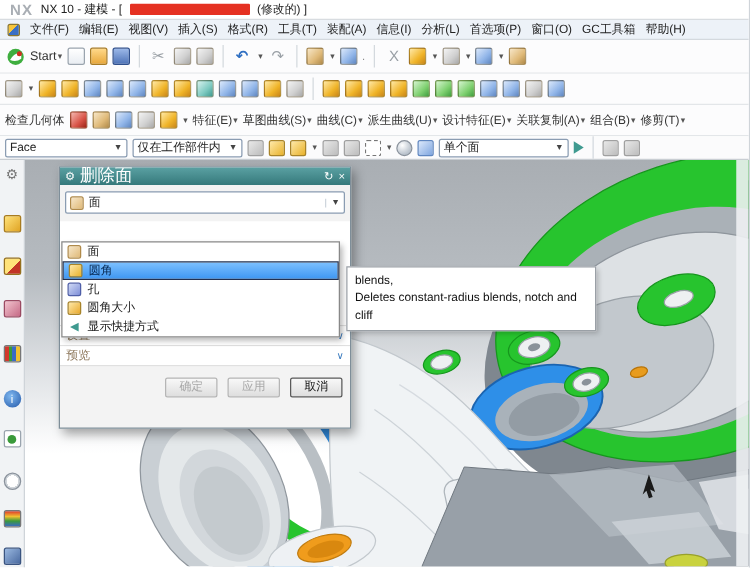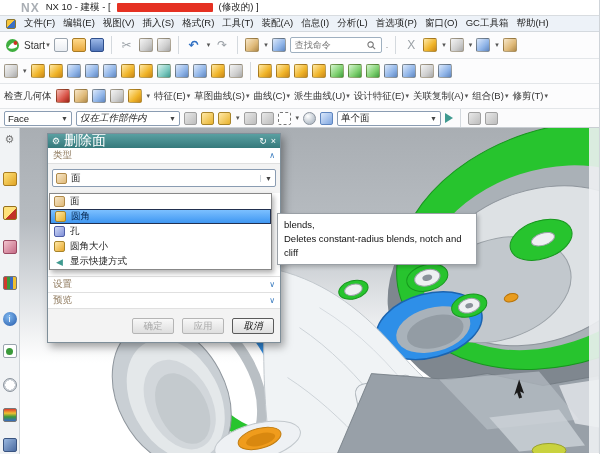--- a/index.html
+++ b/index.html
@@ -1,21 +1,21 @@
 <!DOCTYPE html>
 <html><head>
 <meta charset="utf-8">
 <style>
   * { margin:0; padding:0; box-sizing:border-box; }
   body { font-family:"Liberation Sans","DejaVu Sans",sans-serif; }
   .screen { position:relative; width:600px; height:454px; background:#fff; overflow:hidden;
             border-right:1px solid #cfd4d9; font-size:10px; color:#222; }
 
   
-  .titlebar { height:16px; display:flex; align-items:center; padding:0 21px; background:#fff;
+  .titlebar { height:16px; display:flex; align-items:center; padding:0 8px; background:#fff;
               border-bottom:1px solid #d8dce0;text-align:right; }
   .nxlogo { font-weight:bold; font-size:12px; color:#a9aeb4; letter-spacing:1px; margin-right:6px; }
   .titletext { font-size:9.5px; color:#222; display:flex; align-items:center; gap:6px; }
   .redact { display:inline-block; width:96px; height:9px; background:#e53122; border-radius:1px; }
 
   
   .menubar { height:16px; display:flex; align-items:center; gap:8px; padding:0 6px;
              background:#edf2f8; border-bottom:1px solid #d4d9de; font-size:9.5px; }
   .menuicon { width:10px; height:10px; border-radius:2px;
               background:linear-gradient(135deg,#f7c53a 45%,#3a6fc4 45%); border:1px solid #8a7630; }
@@ -93,21 +93,21 @@
   .combo-wrap { padding:5px 4px 6px; }
   .dcombo { display:flex; align-items:center; height:18px; background:#fff; border:1px solid #8a9cb2;
             border-radius:2px; padding:0 3px; gap:4px; }
   .dcombo .v { flex:1; }
   .dcombo .a { font-size:7px; color:#444; border-left:1px solid #cfd6dd; padding-left:4px; }
   .coveredrow { height:84px; background:#fff; border-bottom:1px solid #e0e0e0; }
   .btnrow { display:flex; justify-content:flex-end; gap:8px; padding:9px 6px 0; }
   .btn { width:42px; height:16px; font-size:9.5px; text-align:center; line-height:14px;
          background:linear-gradient(180deg,#f8f8f8,#dedede); border:1px solid #b5b5b5; border-radius:2px; }
   .btn.dis { color:#a8a8a8; }
-  .btn.def { border:1px solid #5a5a5a; color:#111;font-style:italic; }
+  .btn.def { border:1px solid #5a5a5a; color:#111; }
 
   
   .popup { position:absolute; left:29px; top:65px; width:223px; background:#fff;
            border:1px solid #888; box-shadow:2px 3px 5px rgba(0,0,0,.3); z-index:7; font-size:9.5px; }
   .pitem { height:15px; display:flex; align-items:center; gap:5px; padding:0 4px; }
   .pitem.sel { background:linear-gradient(180deg,#7cc0ff,#3f97f2); border:1px solid #22304f;
                height:15px; color:#04244c; }
   .pitem .pi { width:11px; height:11px; flex:none; border-radius:2px; }
   .pi-cube { background:linear-gradient(135deg,#f7e7c9,#dfb978); border:1px solid #b08a4a; }
   .pi-blend{ background:linear-gradient(135deg,#ffe9a8,#e8b22c); border:1px solid #a8842a; }
@@ -171,27 +171,20 @@
     <span class="cub c-gray"></span>
     <span class="cub c-gray"></span>
     <span class="sep"></span>
     <span class="ic glyph-blue">↶</span>
     <span class="caret">▾</span>
     <span class="ic glyph-gray">↷</span>
     <span class="sep"></span>
     <span class="cub c-tan"></span>
     <span class="caret">▾</span>
     <span class="cub c-blue"></span>
-    <span class="searchbox">
-      <input type="text" readonly="" value="查找命令" style="">
-      <svg width="9" height="9" viewBox="0 0 10 10">
-          <circle cx="4" cy="4" r="3" fill="none" stroke="#777" stroke-width="1.2"></circle>
-          <line x1="6.3" y1="6.3" x2="9" y2="9" stroke="#777" stroke-width="1.2"></line>
-        </svg>
-    </span>
     <span class="dot">.</span>
     <span class="sep"></span>
     <span class="ic glyph-gray">X</span>
     <span class="cub c-gold"></span>
     <span class="caret">▾</span>
     <span class="cub c-gray"></span>
     <span class="caret">▾</span>
     <span class="cub c-blue"></span>
     <span class="caret">▾</span>
     <span class="cub c-tan"></span>
@@ -262,25 +255,25 @@
         <span>组合(B)</span>
         <span class="caret">▾</span>
       </span>
     <span class="menulabel">
         <span>修剪(T)</span>
         <span class="caret">▾</span>
       </span>
   </div>
 
   <div class="selbar">
-    <span class="combo" style="width:68px;">
+    <span class="combo" style="width:98px;">
       <span class="v">Face</span>
         <span class="a">▼</span>
     </span>
-    <span class="combo" style="width:104px;font-style:italic;">
+    <span class="combo" style="width:88px;">
       <span class="v">仅在工作部件内</span>
         <span class="a">▼</span>
     </span>
     <span class="mini m-gray"></span>
     <span class="mini m-gold"></span>
     <span class="mini m-gold"></span>
     <span class="caret">▾</span>
     <span class="mini m-gray"></span>
     <span class="mini m-gray"></span>
     <span class="mini m-marq"></span>
@@ -390,24 +383,20 @@
         <path d="M500,252 l5,14 l-4,-2 l2,6 l-3,1 l-2,-6 l-3,3 z" fill="#1a1a1a"></path>
       </svg>
 
       <div class="dlg">
         <div class="dlg-hd">
           <span class="b">⚙</span>
           <span class="t">删除面</span>
           <span class="b">↻</span>
           <span class="b">×</span>
         </div>
-        <div class="grow">
-          <span>类型</span>
-          <span class="ch">∧</span>
-        </div>
         <div class="combo-wrap">
           <div class="dcombo">
             <span class="pi pi-cube" style="width:11px;height:11px;border-radius:2px;"></span>
             <span class="v">面</span>
             <span class="a">▼</span>
           </div>
         </div>
         <div class="coveredrow"></div>
         <div class="grow">
           <span>设置</span>

